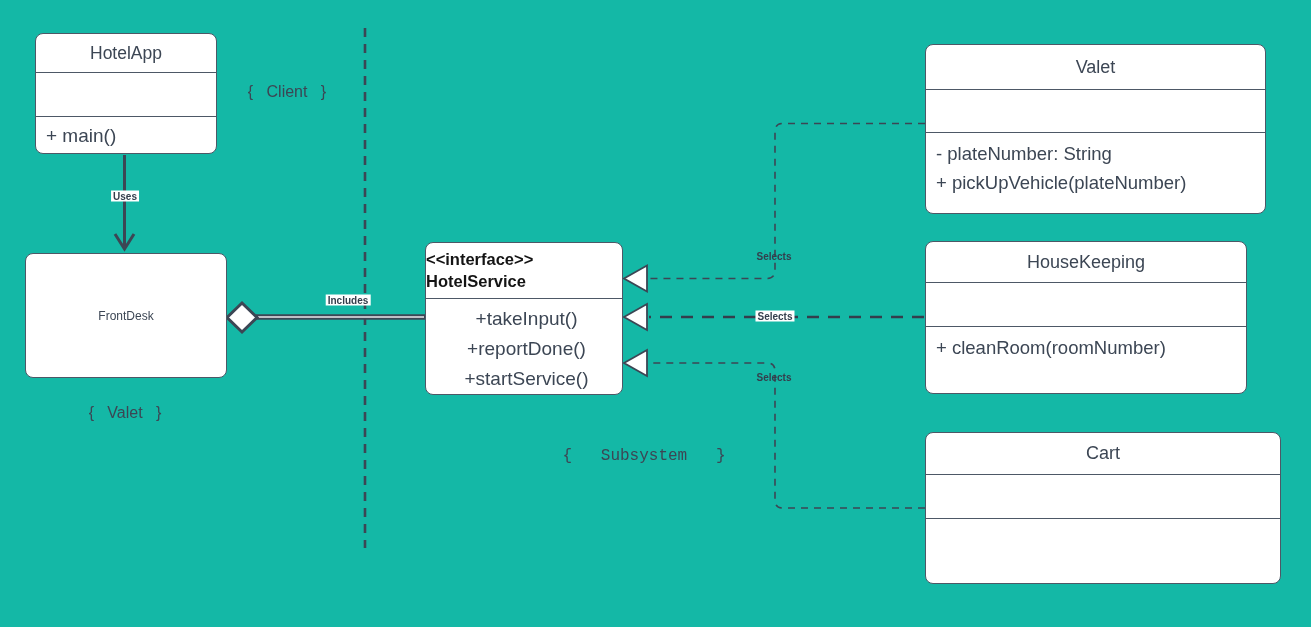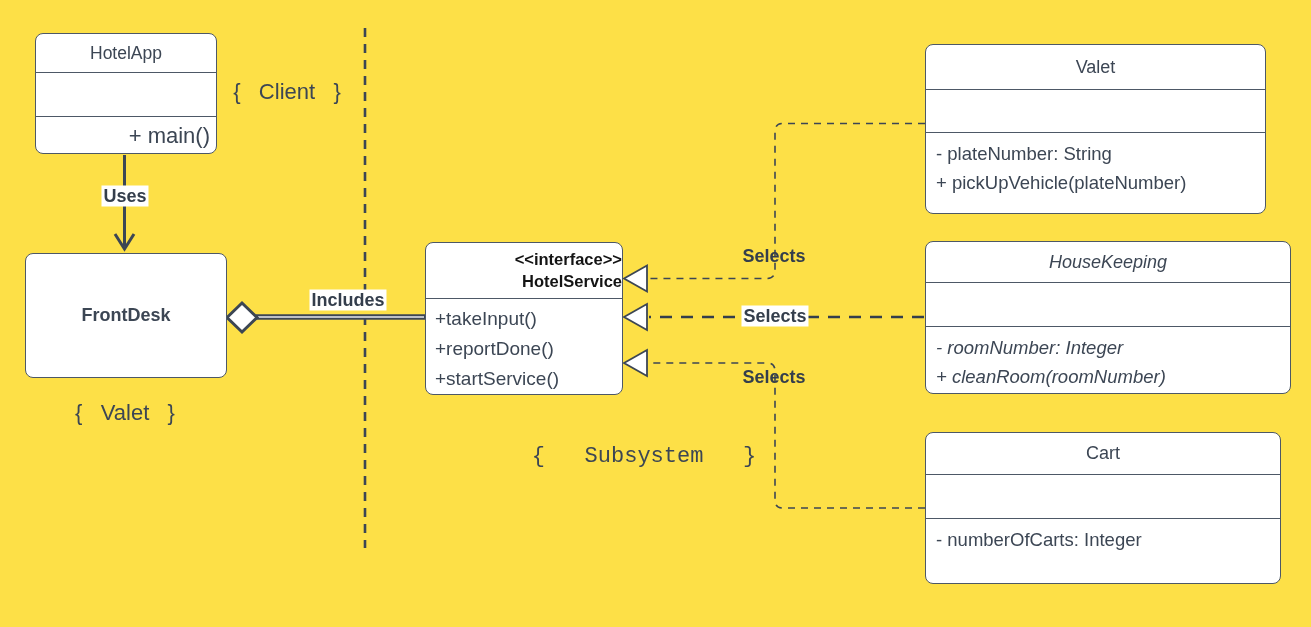--- a/index.html
+++ b/index.html
@@ -1,19 +1,19 @@
 <!DOCTYPE html>
 <html><head>
 <meta charset="utf-8">
 <style>
   html,body{margin:0;padding:0;background:#ffffff;}
   #canvas{
     position:relative;
     width:1311px;height:627px;
-    background:#fde047;
+    background:#14b8a6;
     font-family:"Liberation Sans", sans-serif;
     color:#3c4654;
     overflow:hidden;
   }
   #connector-layer{position:absolute;left:0;top:0;z-index:1;}
   .uml-class{
     position:absolute;
     box-sizing:border-box;
     background:#ffffff;
     border:1.5px solid #4d5866;
@@ -32,40 +32,41 @@
   .cls-members{
     flex:1 1 auto;
     padding:6px 6px 0 10px;
     font-size:18.5px;
     line-height:29px;
     white-space:nowrap;
     overflow:hidden;
   }
   .iface-header{
     flex:0 0 auto;
-    display:flex;flex-direction:column;align-items:flex-end;justify-content:center;
+    display:flex;flex-direction:column;align-items:flex-start;justify-content:center;
     font-weight:bold;color:#141414;
     font-size:16.5px;line-height:22px;
     padding:5px 0 6px 0;
   }
   .iface-methods{
     flex:1 1 auto;
     padding:5px 4px 0 9px;
     font-size:19px;line-height:30px;
     white-space:nowrap;
+    text-align:center;
   }
   .annotation{
     position:absolute;z-index:3;
-    font-size:22px;color:#3c4654;
+    font-size:16px;color:#3c4654;
     white-space:pre;
     transform:translate(-50%,-50%);
   }
   .edge-label{
     position:absolute;z-index:3;
-    font-size:18px;font-weight:bold;color:#343e4c;
+    font-size:10px;font-weight:bold;color:#343e4c;
     background:#ffffff;
     padding:0 2px;
     white-space:nowrap;
     transform:translate(-50%,-50%);
   }
 </style>
 </head>
 <body>
 
 <div id="canvas">
@@ -87,27 +88,27 @@
     <line x1="924" y1="317" x2="649" y2="317" stroke="#343e4c" stroke-width="2.4" stroke-dasharray="12,9" fill="none"></line>
     <polygon points="624,317 647,304 647,330" fill="#ffffff" stroke="#3c4654" stroke-width="1.8"></polygon>
 
     <path d="M925,508 L783,508 Q775,508 775,500 L775,371 Q775,363 767,363 L649,363" fill="none" stroke="#3c4654" stroke-width="1.6" stroke-dasharray="7,6"></path>
     <polygon points="624,363 647,350 647,376" fill="#ffffff" stroke="#3c4654" stroke-width="1.8"></polygon>
   </svg>
 
   <div class="uml-class" style="left:35px;top:33px;width:182px;height:121px;">
     <div class="cls-title" style="height:38px;font-size:17.5px;">HotelApp</div>
     <div class="cls-empty cls-sep" style="height:43px;"></div>
-    <div class="cls-members cls-sep" style="font-size:22px;line-height:30px;padding-top:4px;text-align:right;">
+    <div class="cls-members cls-sep" style="font-size:19px;line-height:30px;padding-top:4px;">
       <div>+ main()</div>
     </div>
   </div>
 
   <div class="uml-class" style="left:25px;top:253px;width:202px;height:125px;align-items:center;justify-content:center;">
-    <div class="cls-title" style="font-size:18px;font-weight:bold;">FrontDesk</div>
+    <div class="cls-title" style="font-size:12px;">FrontDesk</div>
   </div>
 
   <div class="uml-class" style="left:425px;top:242px;width:198px;height:153px;">
     <div class="iface-header">
       <div>&lt;&lt;interface&gt;&gt;</div>
       <div>HotelService</div>
     </div>
     <div class="iface-methods cls-sep">
       <div>+takeInput()</div>
       <div>+reportDone()</div>
@@ -117,34 +118,32 @@
 
   <div class="uml-class" style="left:925px;top:44px;width:341px;height:170px;">
     <div class="cls-title" style="height:44px;">Valet</div>
     <div class="cls-empty cls-sep" style="height:42px;"></div>
     <div class="cls-members cls-sep">
       <div>- plateNumber: String</div>
       <div>+ pickUpVehicle(plateNumber)</div>
     </div>
   </div>
 
-  <div class="uml-class" style="left:925px;top:241px;width:366px;height:153px;font-style:italic;">
+  <div class="uml-class" style="left:925px;top:241px;width:322px;height:153px;">
     <div class="cls-title" style="height:40px;">HouseKeeping</div>
     <div class="cls-empty cls-sep" style="height:43px;"></div>
     <div class="cls-members cls-sep">
-      <div>- roomNumber: Integer</div>
       <div>+ cleanRoom(roomNumber)</div>
     </div>
   </div>
 
   <div class="uml-class" style="left:925px;top:432px;width:356px;height:152px;">
     <div class="cls-title" style="height:41px;">Cart</div>
     <div class="cls-empty cls-sep" style="height:43px;"></div>
     <div class="cls-members cls-sep">
-      <div>- numberOfCarts: Integer</div>
     </div>
   </div>
 
   <div class="annotation" style="left:287px;top:92px;">{   Client   }</div>
   <div class="annotation" style="left:125px;top:413px;">{   Valet   }</div>
   <div class="annotation" style="left:644px;top:456px;font-family:Liberation Mono, monospace;">{   Subsystem   }</div>
 
   <div class="edge-label" style="left:125px;top:196px;">Uses</div>
   <div class="edge-label" style="left:303px;top:300px;margin-left:45px;">Includes</div>
   <div class="edge-label" style="left:774px;top:256px;background:transparent;">Selects</div>

